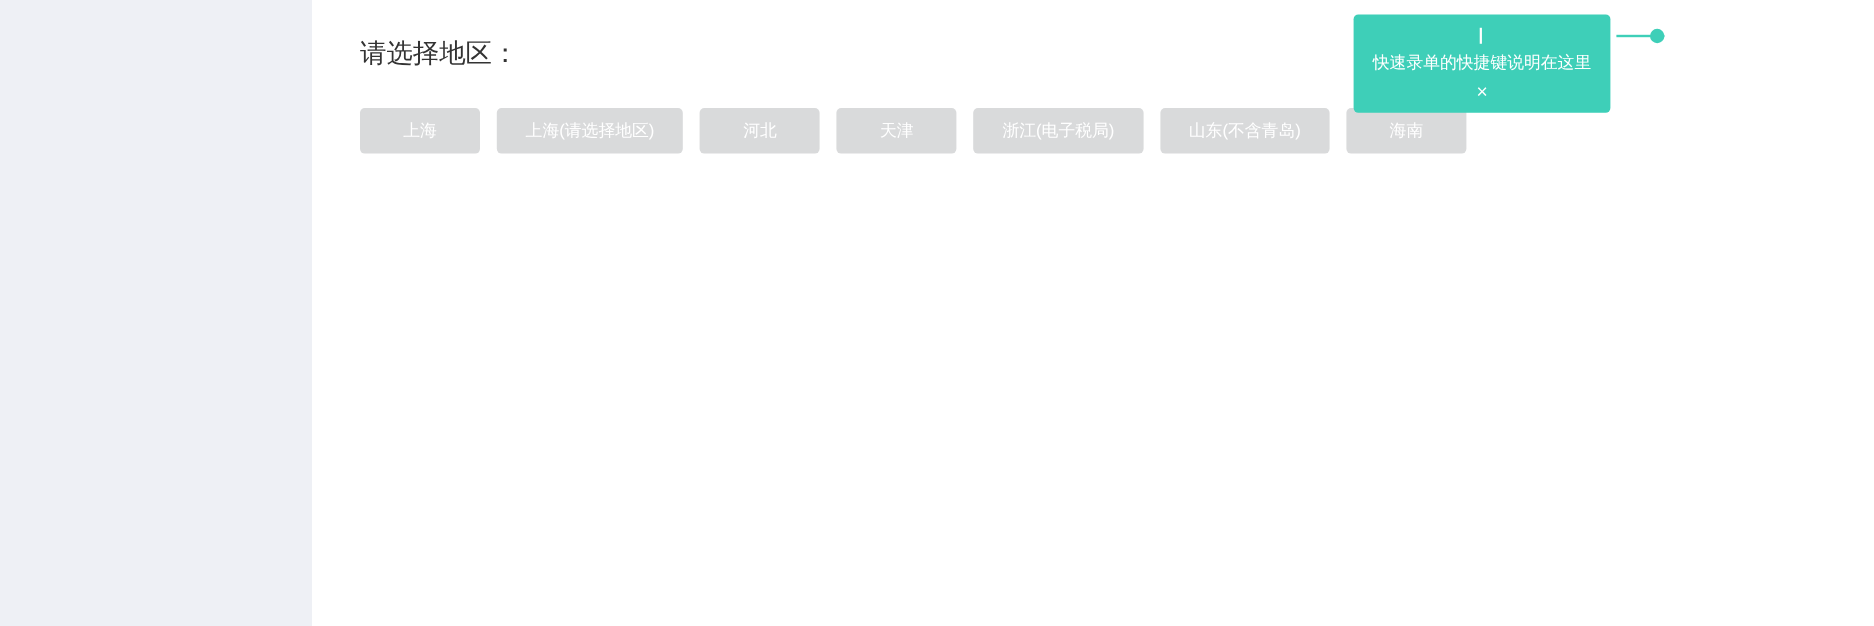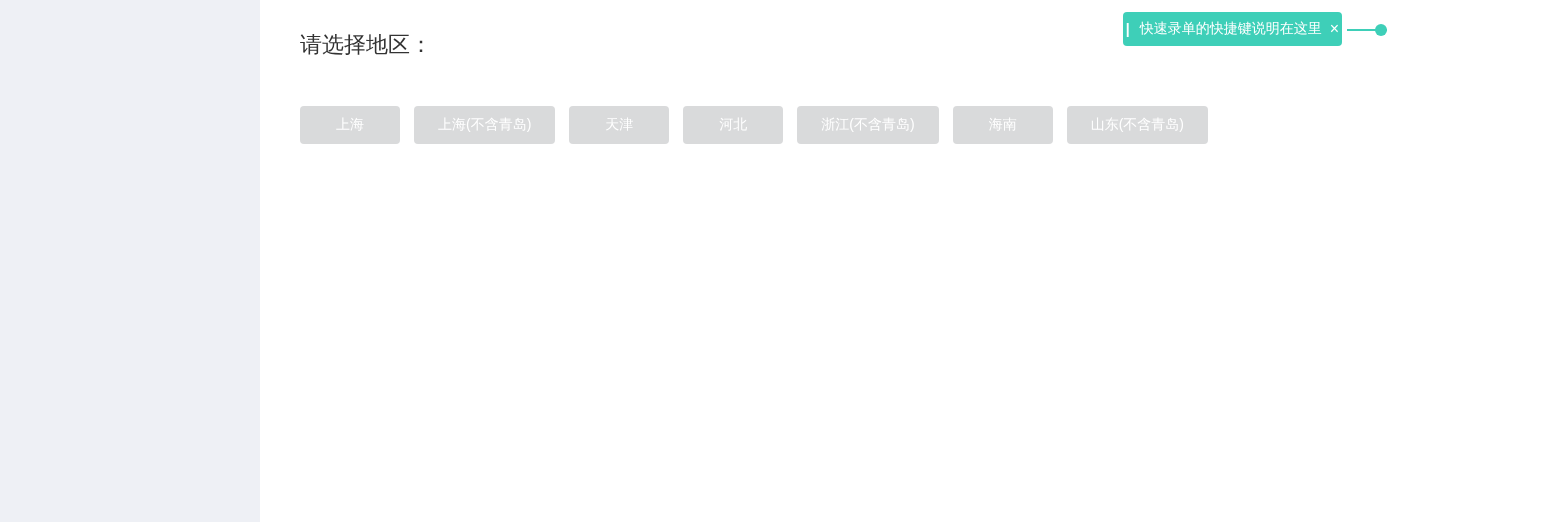--- a/index.html
+++ b/index.html
@@ -53,38 +53,38 @@
       background: #d9dadb;
       border: none;
       border-radius: 4px;
       padding: 10px 24px;
       font-size: 14px;
       color: #fff;
       cursor: pointer;
       min-width: 100px;
       text-align: center;
       white-space: nowrap;
-      margin-top: 16px;
     }
 
     
     .tooltip-banner {
       position: absolute;
       top: 12px;
       right: 220px;
       background: #3ecfb8;
       color: #fff;
       font-size: 14px;
-      padding: 8px 3px;
+      padding: 8px 16px;
       border-radius: 4px;
       display: flex;
       align-items: center;
       gap: 8px;
       white-space: nowrap;
       z-index: 100;
+      flex-direction: column;
     }
 
     .tooltip-banner::before {
       content: '|';
       color: #fff;
       font-weight: bold;
       margin-right: 2px;
     }
 
     .tooltip-close {
@@ -119,26 +119,26 @@
 <body>
 
 <div class="sidebar"></div>
 
 <div class="main-content">
   <div class="page-title">请选择地区：</div>
 
   <div class="region-grid">
 
   <button class="region-btn">上海</button>
-      <button class="region-btn">上海(不含青岛)</button>
+      <button class="region-btn">上海(请选择地区)</button>
+      <button class="region-btn">河北</button>
       <button class="region-btn">天津</button>
-      <button class="region-btn">河北</button>
-      <button class="region-btn">浙江(不含青岛)</button>
+      <button class="region-btn">浙江(电子税局)</button>
+      <button class="region-btn">山东(不含青岛)</button>
       <button class="region-btn">海南</button>
-      <button class="region-btn">山东(不含青岛)</button>
     </div>
 </div>
 
 <div class="tooltip-banner">
   <span>快速录单的快捷键说明在这里</span>
   <span class="tooltip-close">×</span>
 </div>
 
 <div class="tooltip-line"></div>
 <div class="tooltip-dot"></div>

